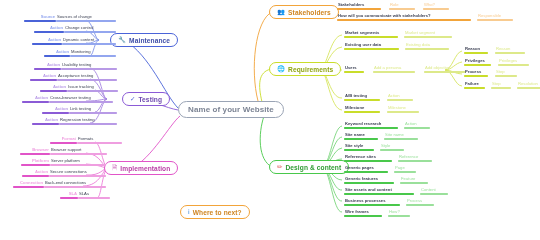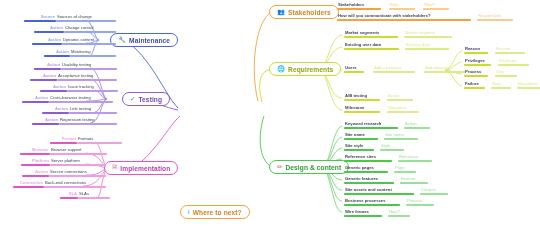--- a/index.html
+++ b/index.html
@@ -97,20 +97,23 @@
       <path d="M322 167 C 330 167, 333 169, 342 169" stroke="#7bd67d"></path>
       <path d="M322 167 C 330 167, 333 180, 342 180" stroke="#7bd67d"></path>
       <path d="M322 167 C 330 167, 333 191, 342 190" stroke="#7bd67d"></path>
       <path d="M322 167 C 330 167, 333 202, 342 201" stroke="#7bd67d"></path>
       <path d="M322 167 C 330 167, 333 213, 342 212" stroke="#7bd67d"></path>
 
       <path d="M214 122 C 214 150, 212 190, 210 210" stroke="#f2a43a" opacity="0"></path>
     </g>
   </svg>
 
+  <div class="node center" style="left:178px;top:101px;">
+    <span class="lbl">Name of your Website</span>
+  </div>
 
   <div class="node topic t-maint" style="left:110px;top:33px;">
     <span class="ico f-icon">🔧</span>
     <span class="lbl">Maintenance</span>
   </div>
 
   <div class="node topic t-test" style="left:122px;top:92px;">
     <span class="ico f-icon" style="color:#4a63d8;">✓</span>
     <span class="lbl">Testing</span>
   </div>

